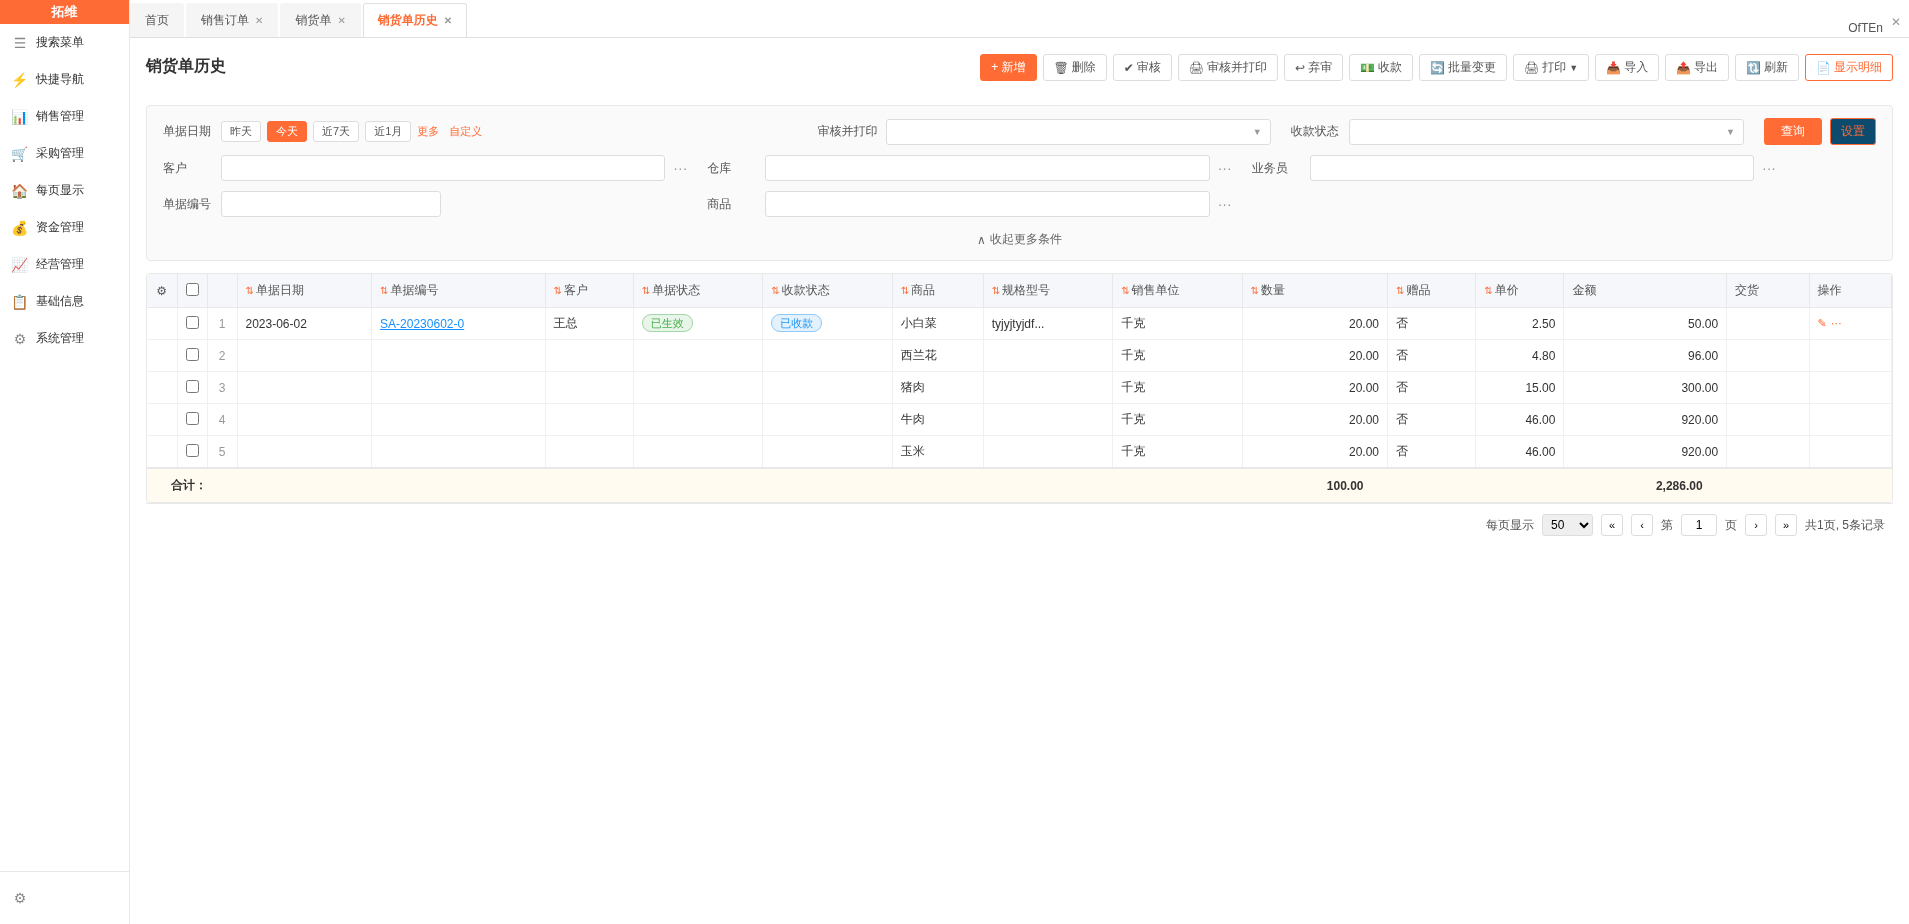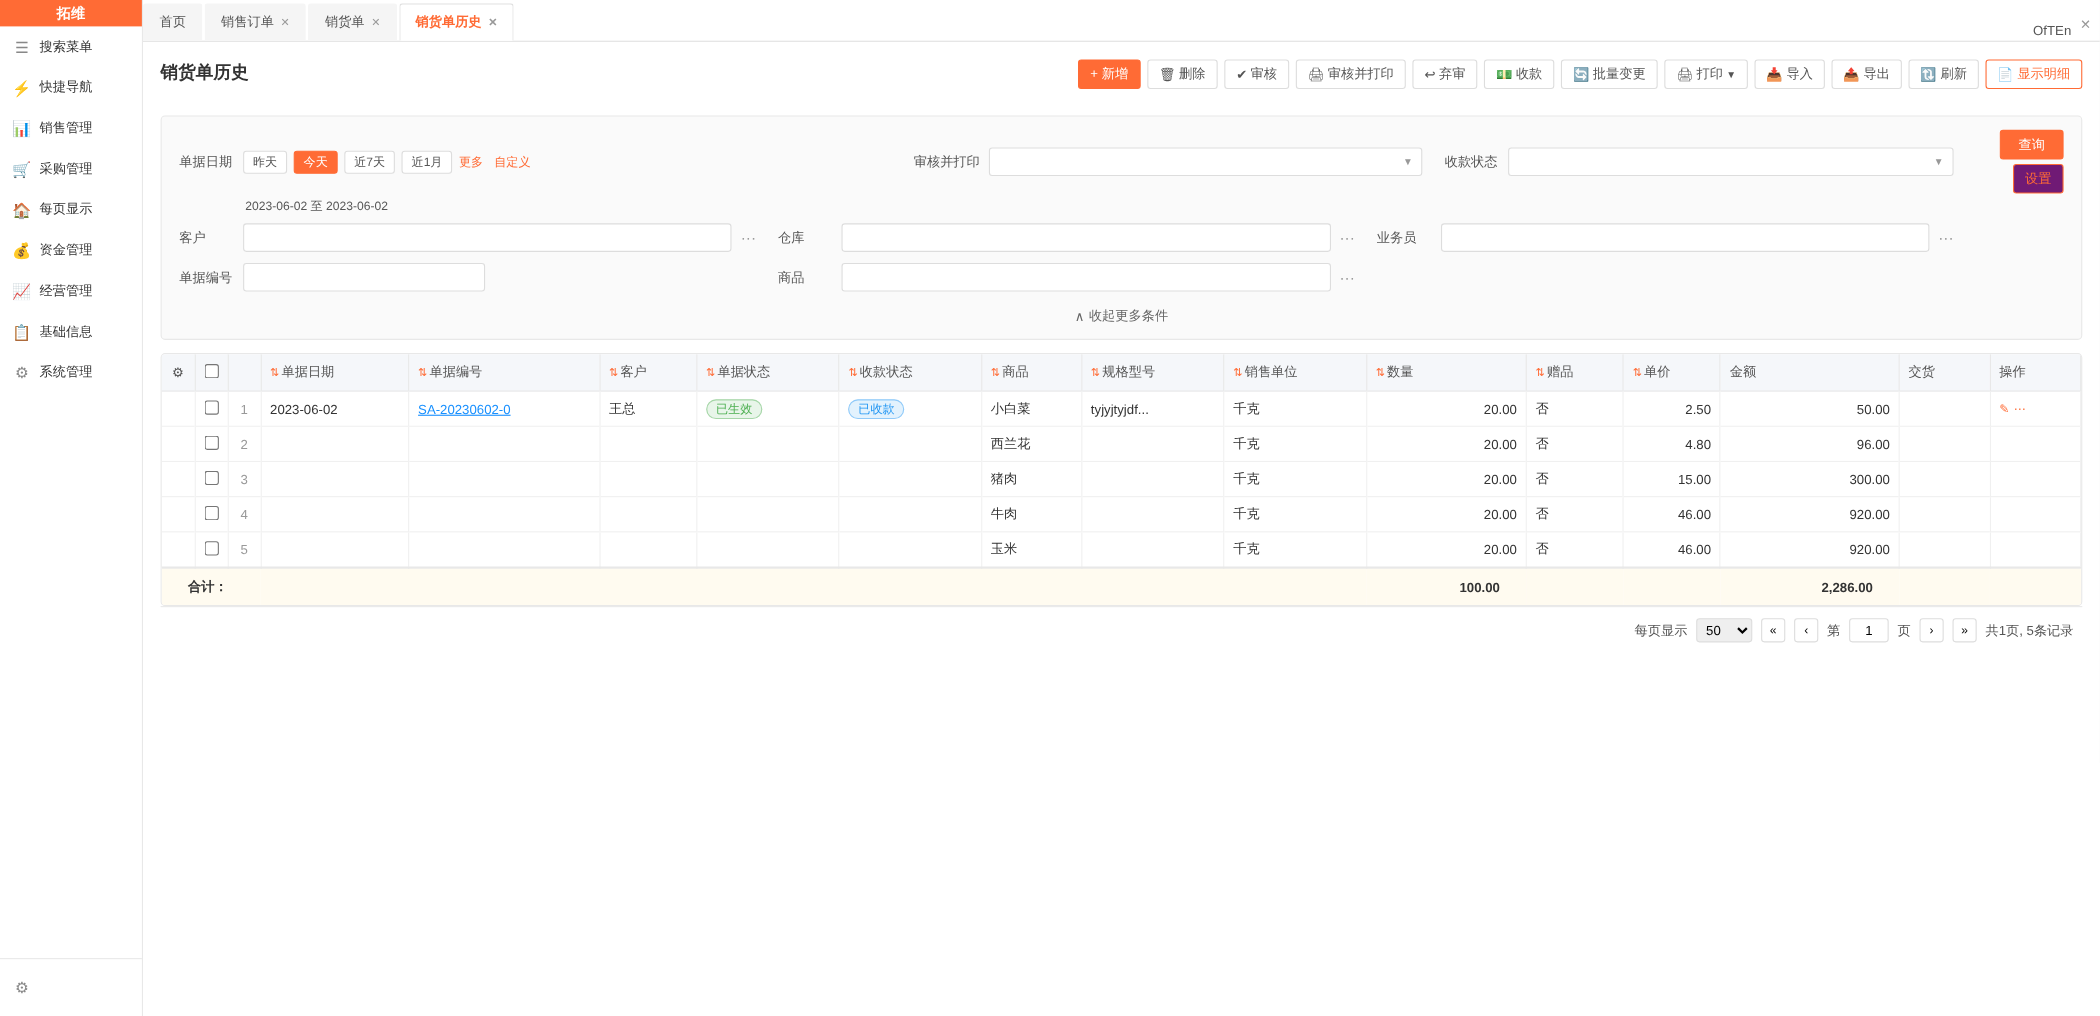--- a/index.html
+++ b/index.html
@@ -301,41 +301,41 @@
       width: 36px;
       height: 22px;
       border: 1px solid #ddd;
       border-radius: 3px;
       text-align: center;
       font-size: 12px;
     }
 
     
     .settings-btn {
-      background: #701a75;
+      background: #0c4a6e;
       border: 1px solid #ff6b35;
       color: #ff6b35;
       border-radius: 3px;
       padding: 4px 10px;
       cursor: pointer;
       font-size: 12px;
       margin-left: 4px;
     }
     .query-btn {
       background: #ff6b35;
       border: 1px solid #ff6b35;
       color: #fff;
       border-radius: 3px;
       padding: 4px 16px;
       cursor: pointer;
       font-size: 12px;
     }
     .filter-actions {
       display: flex;
-      flex-direction: column;
+      flex-direction: row;
       align-items: flex-end;
       gap: 4px;
       min-width: 80px;
     }
     .th-settings {
       width: 30px;
       text-align: center;
     }
     .th-checkbox { width: 28px; text-align: center; }
     .row-num { color: #999; text-align: center; }
@@ -493,23 +493,20 @@
             <span></span>
             <span style="font-size:9px;color:#999;">▼</span>
           </div>
         </div>
         <div class="filter-actions">
           <button class="query-btn">查询</button>
           <button class="settings-btn">设置</button>
         </div>
       </div>
 
-      <div style="padding-left:60px;margin-top:-6px;margin-bottom:8px;">
-        <span class="date-range">2023-06-02 至 2023-06-02</span>
-      </div>
 
       <div class="filter-row">
         <div class="filter-item">
           <span class="filter-label">客户</span>
           <input class="filter-input" style="">
           <span class="filter-extra-dots">···</span>
         </div>
         <div class="filter-item">
           <span class="filter-label">仓库</span>
           <input class="filter-input" style="">

